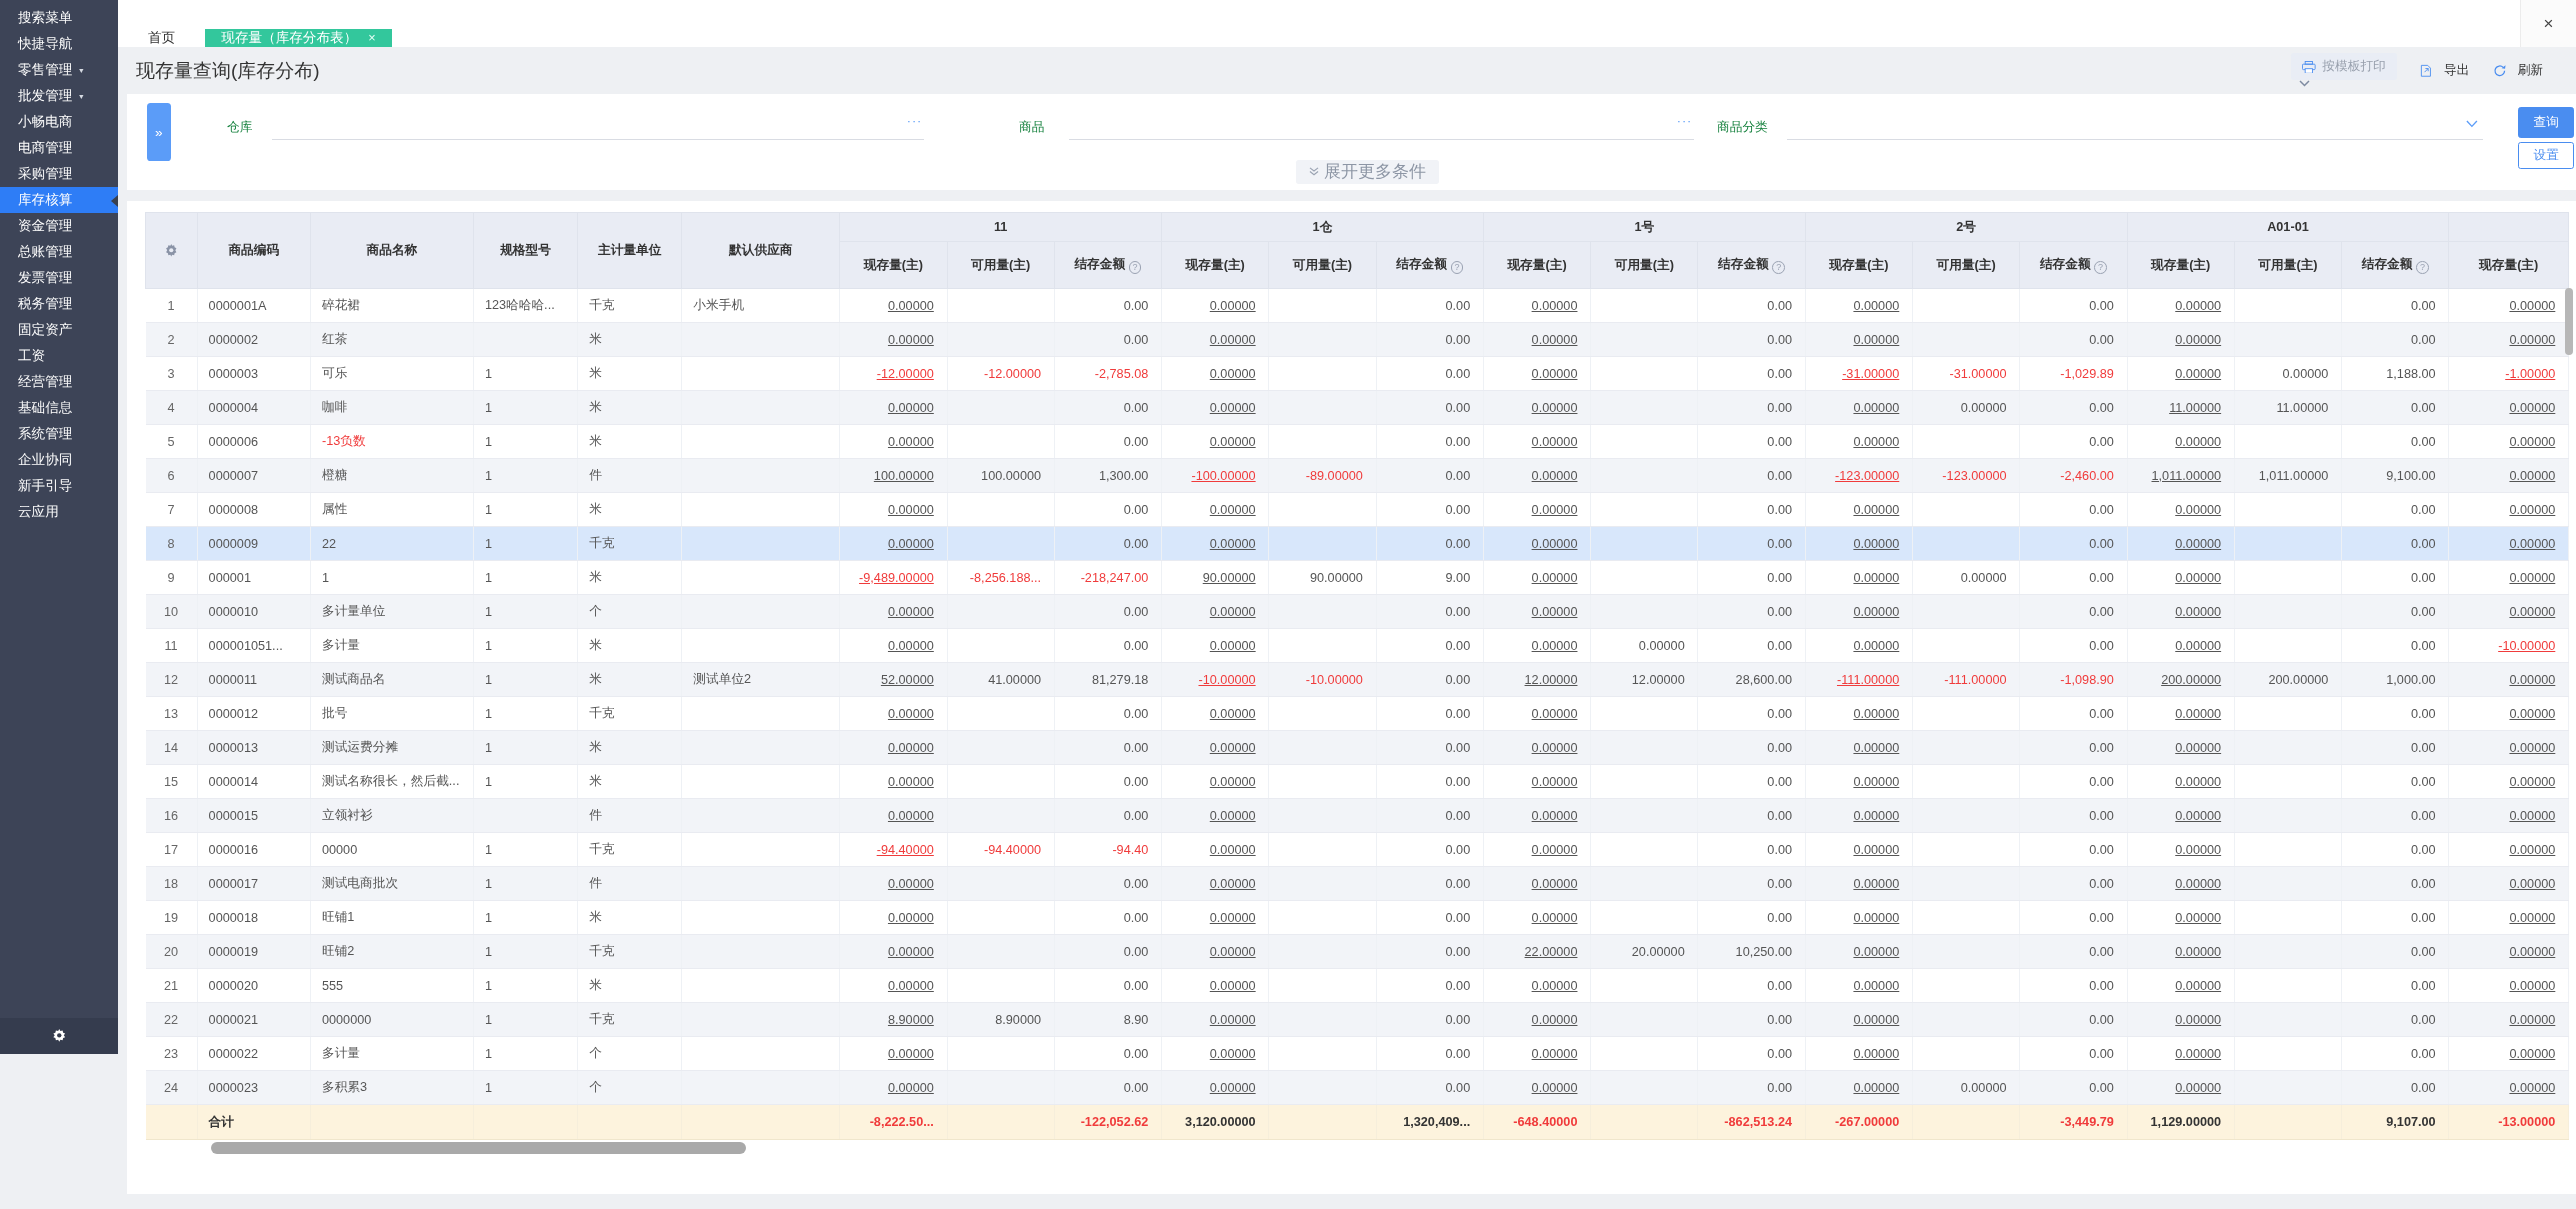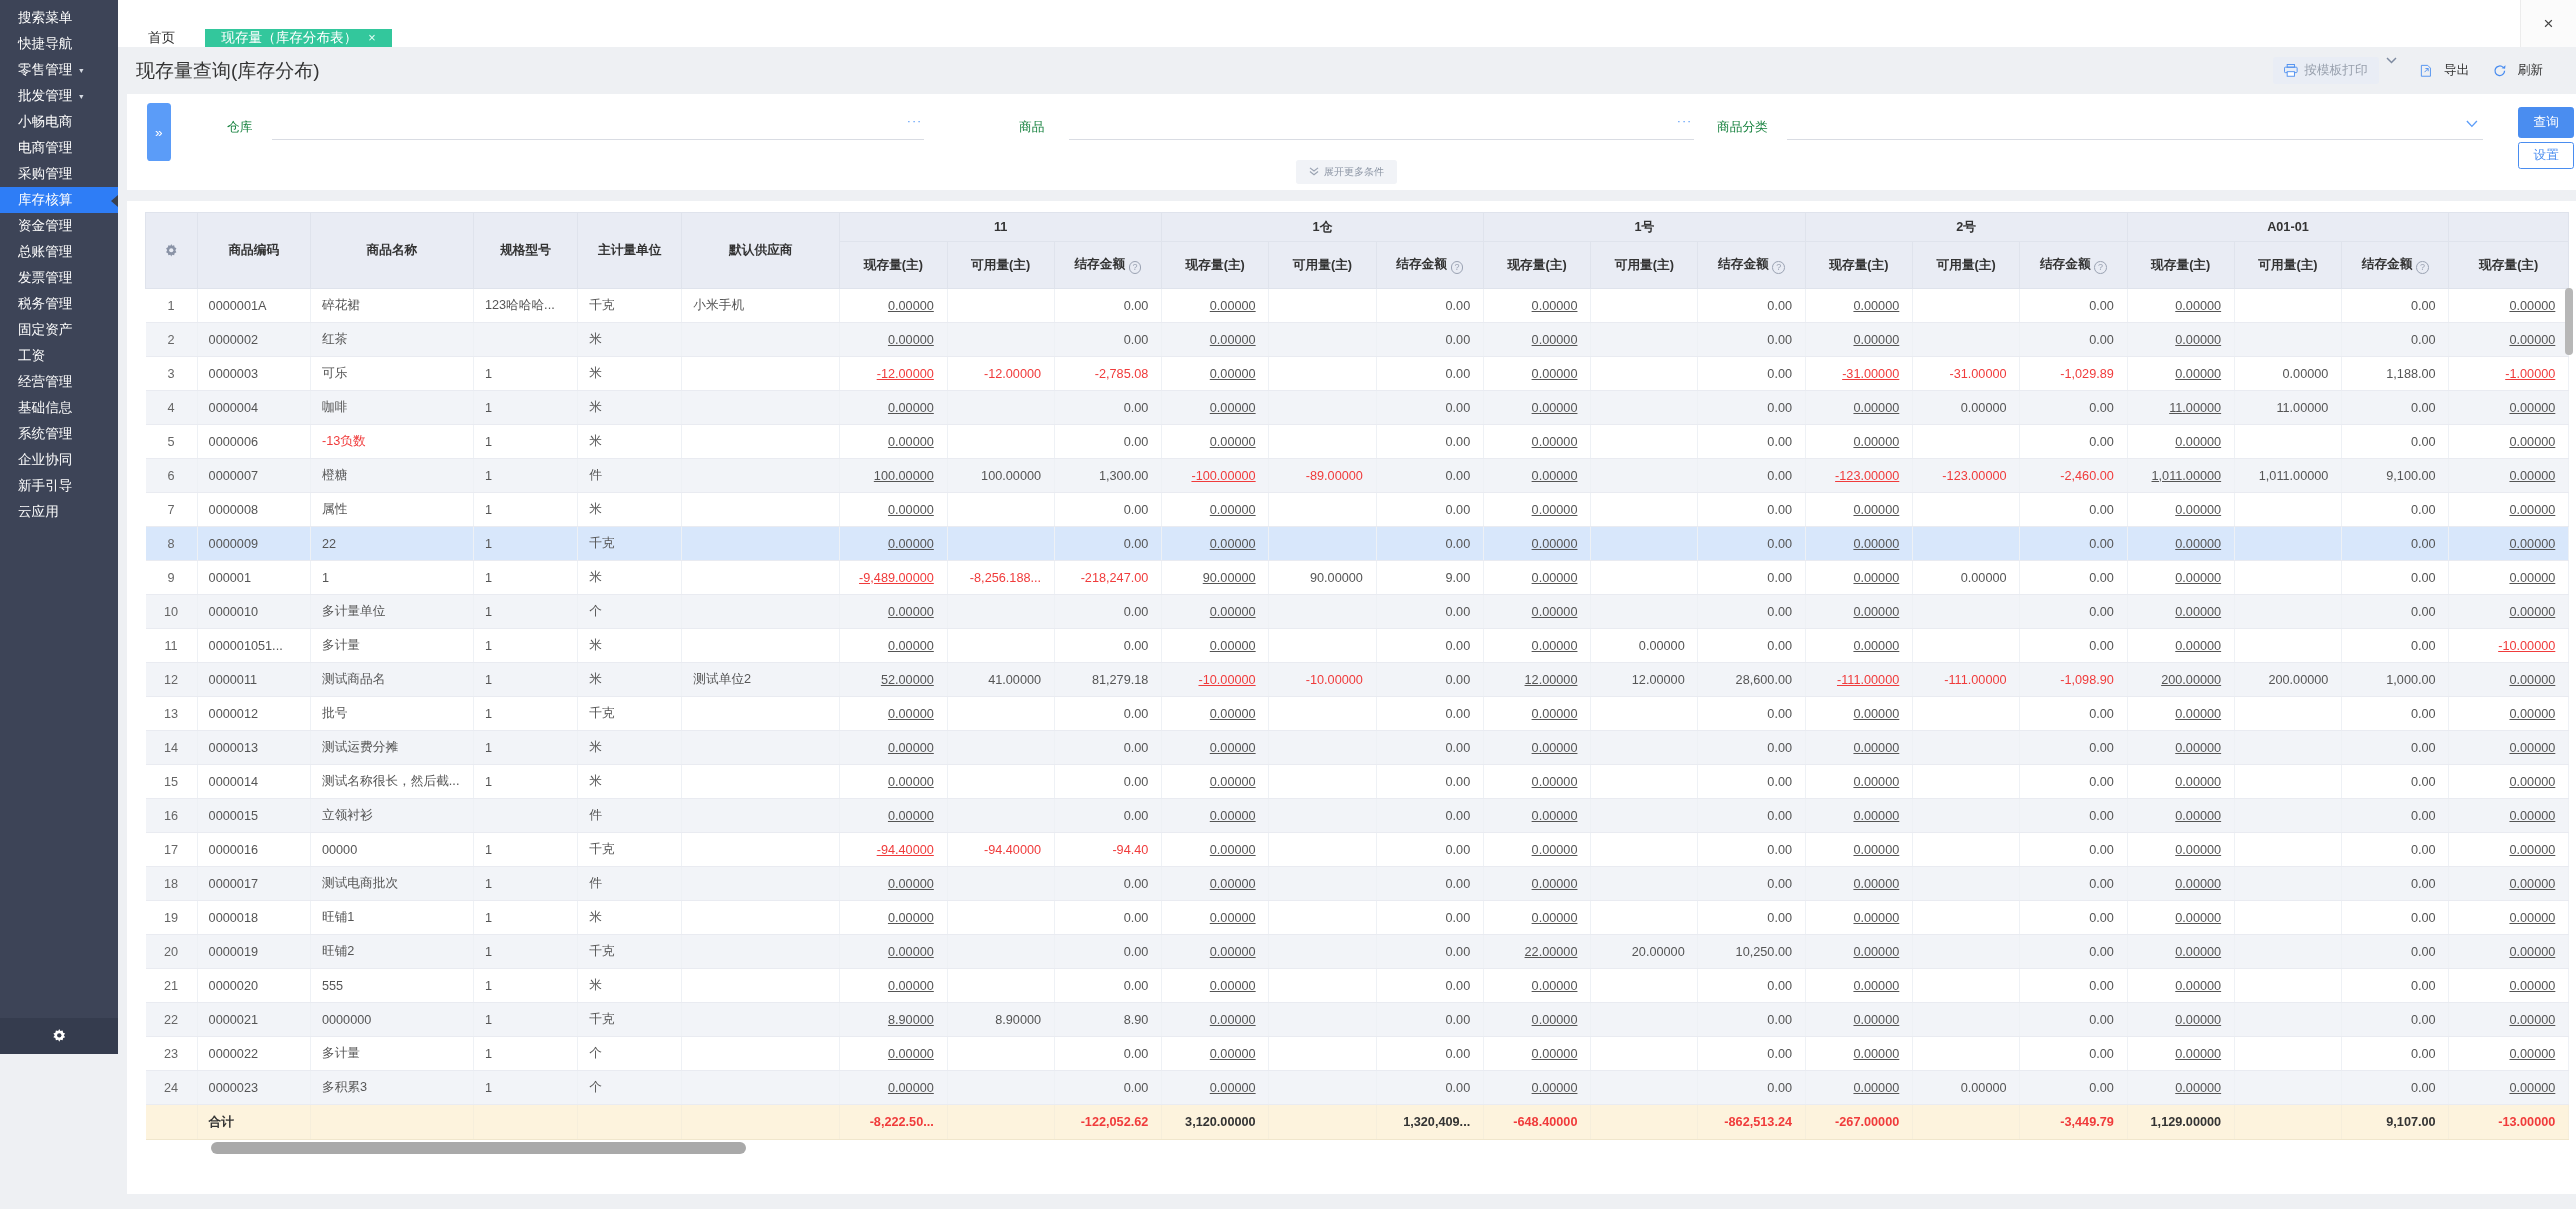--- a/index.html
+++ b/index.html
@@ -29,21 +29,21 @@
   .tab-active { background:#33c79c; color:#fff; font-size:13.6px; display:flex;
     align-items:center; padding:0 16.3px; cursor:pointer; }
   .tab-active .tab-x { margin-left:11px; font-size:12.7px; color:#eafff7; }
   .tabbar-close { position:absolute; right:0; top:0; width:56px; height:47px;
     background:#fbfbfb; border-left:0.9px solid #ececec; display:flex; align-items:center;
     justify-content:center; font-size:17px; color:#444; cursor:pointer; }
 
   .titleband { height:47px; display:flex; align-items:center; padding:0 33px 0 18px; }
   .page-title { font-size:19px; color:#333; flex:0 0 auto; }
   .tb-toolbar { margin-left:auto; display:flex; align-items:center; gap:23.6px; }
-  .print-group { display:flex; align-items:flex-start; }
+  .print-group { display:flex; align-items:flex-start;flex-direction:column; }
   .print-pill { background:#e9edf5; border-radius:2.7px; height:27px; display:flex;
     align-items:center; padding:0 11px; gap:6.3px; color:#98a0ad; font-size:12.7px; cursor:pointer; }
   .print-caret { margin-left:7.2px; cursor:pointer; display:flex; align-items:center; }
   .tb-btn { display:flex; align-items:center; gap:11px; font-size:12.7px; color:#333; cursor:pointer; }
 
   .filter-card { position:relative; margin-left:9px; height:96px; background:#fff; }
   .collapse-btn { position:absolute; left:20px; top:9px; width:23.6px; height:58px;
     background:#5b9cf8; border-radius:3.6px; color:#fff; font-size:13.6px; display:flex;
     align-items:center; justify-content:center; cursor:pointer; }
   .f-label { position:absolute; top:25px; font-size:12.7px; color:#15803d; }
@@ -53,21 +53,21 @@
     letter-spacing:0.9px; cursor:pointer; }
   .f-chevron { position:absolute; right:5.4px; top:11px; cursor:pointer; }
   .btn-query { position:absolute; right:1.8px; top:12.7px; width:56px; height:31px;
     background:#4a8df0; border:0.9px solid #4a8df0; color:#fff; font-size:12.7px;
     border-radius:2.7px; cursor:pointer; }
   .btn-settings { position:absolute; right:1.8px; top:48px; width:56px; height:27px;
     background:#fff; border:0.9px solid #4a8df0; color:#4a8df0; font-size:12.7px;
     border-radius:2.7px; cursor:pointer; }
   .expand-more { position:absolute; left:1169px; top:66px; height:23.6px; padding:0 12.7px;
     background:#f1f3f7; border-radius:2.7px; display:flex; align-items:center; gap:5.4px;
-    font-size:10px; color:#8d96a5; cursor:pointer; }
+    font-size:17px; color:#8d96a5; cursor:pointer; }
 
   
   .table-card { position:relative; margin:11px 0 0 9px; height:993px; background:#fff;
     padding:11px 0 0 18px; }
   table { border-collapse:collapse; table-layout:fixed; width:2424px; }
   th,td { overflow:hidden; white-space:nowrap; text-overflow:ellipsis; }
   thead th { background:#e9ecf4; border:0.9px solid #dfe3ec; font-size:12.7px; color:#333;
     font-weight:bold; text-align:center; }
   thead tr.tier1 th { height:29px; }
   thead tr.tier2 th { height:47px; }

